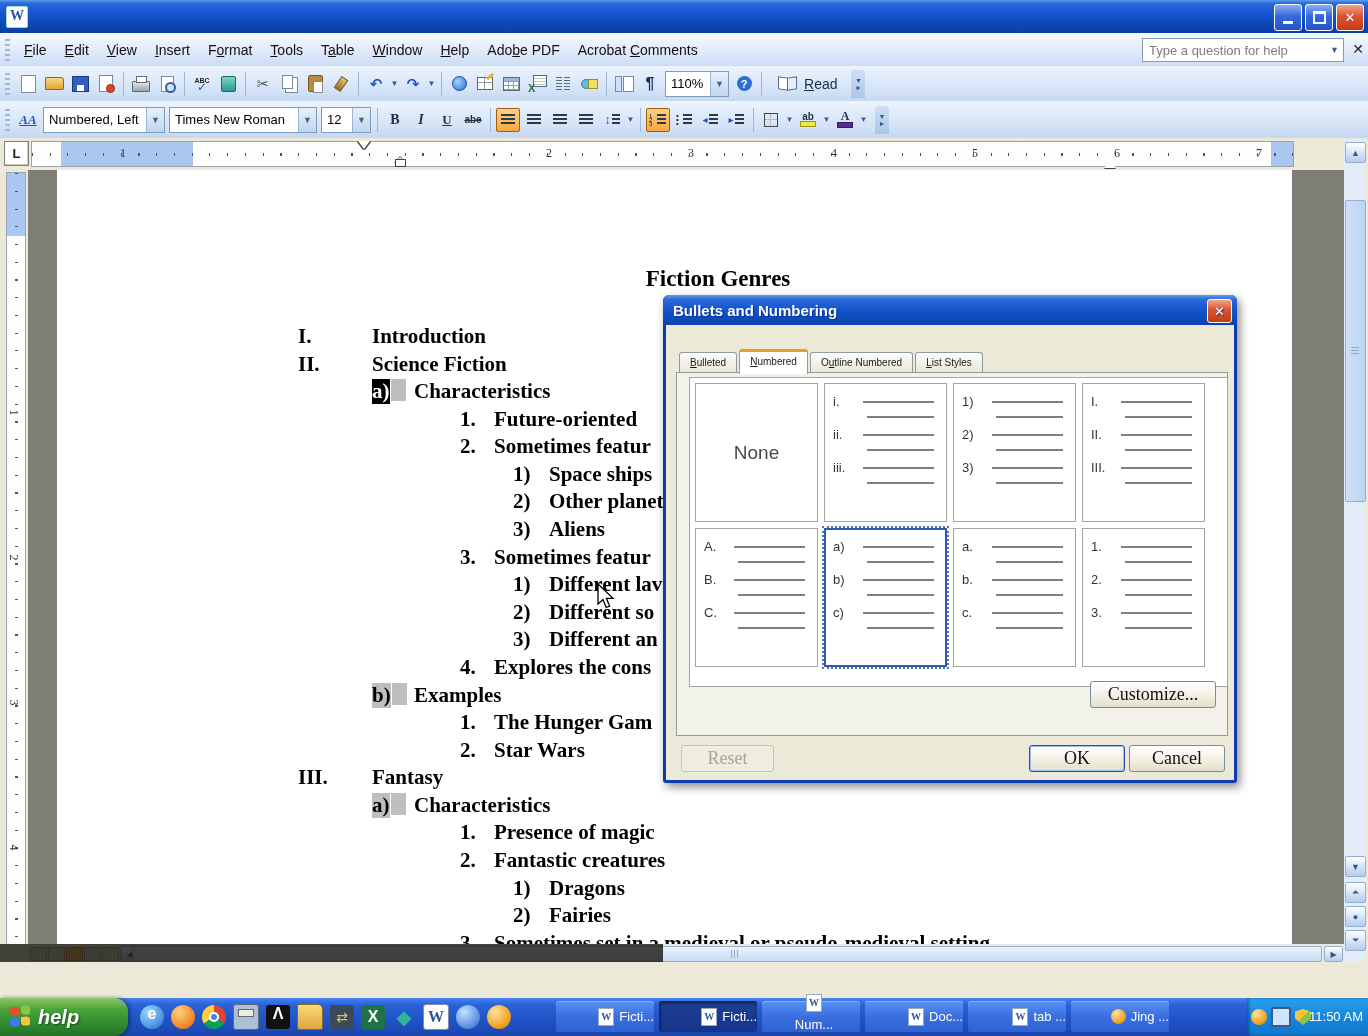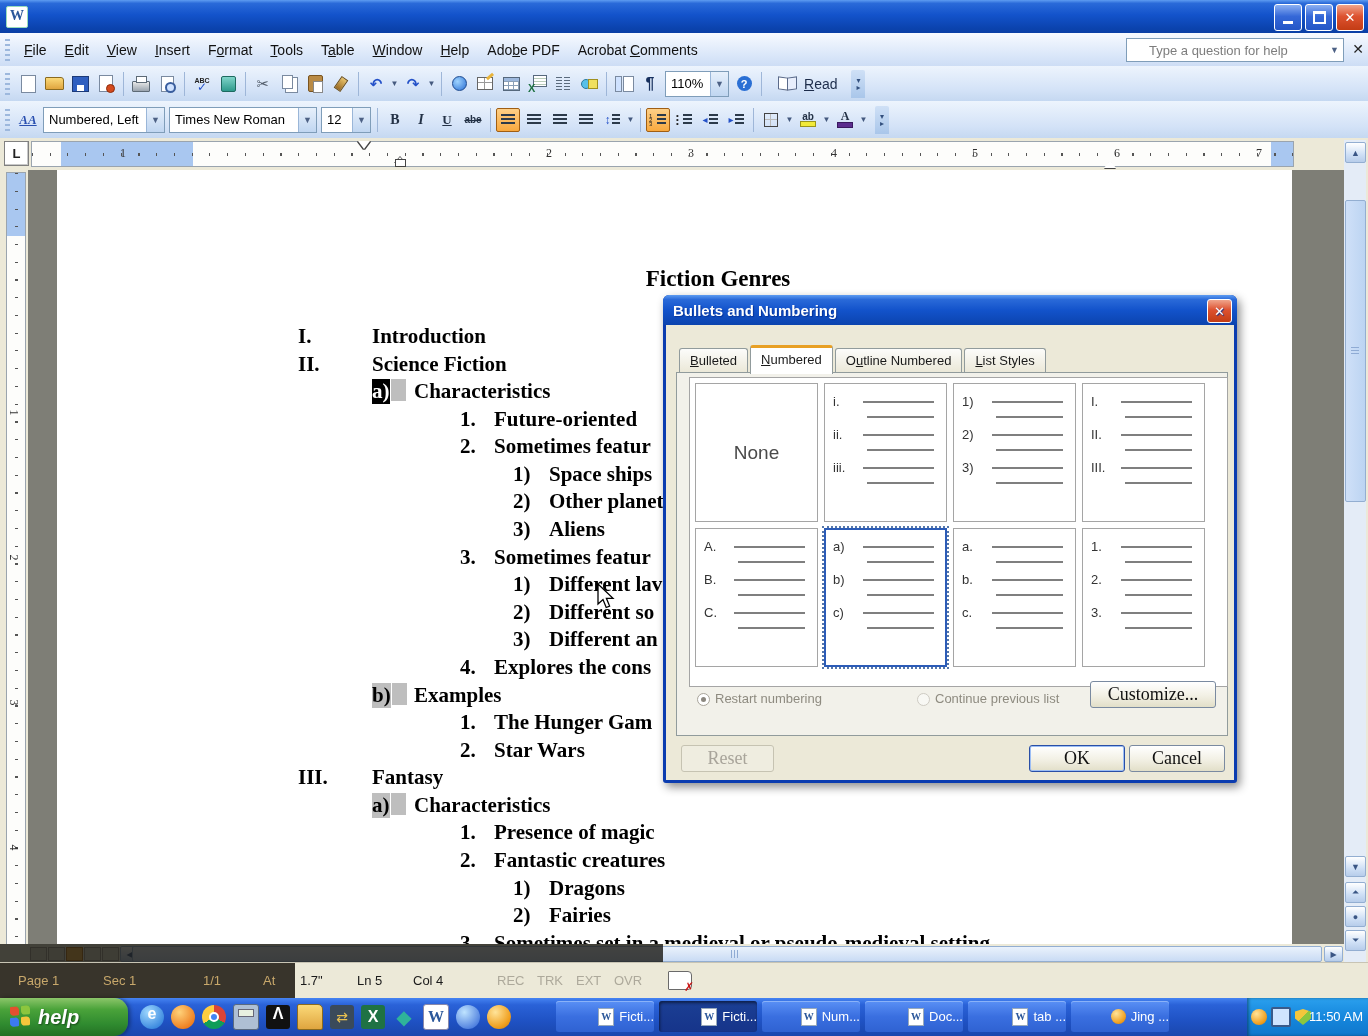--- a/index.html
+++ b/index.html
@@ -25,21 +25,21 @@
 
   
   .menubar{position:absolute;left:0;top:33px;width:1368px;height:33px;
     background:linear-gradient(180deg,#F7FAFF,#d9e6f9 70%,#cdddf5);
     border-bottom:1px solid #b9cfec;display:flex;align-items:center;font-size:14px;color:#111;}
   .grip{width:5px;height:22px;margin:0 5px;
     background:repeating-linear-gradient(180deg,#9db8dd 0 2px,transparent 2px 5px);}
   .menu-item{padding:5px 9px;cursor:default;white-space:nowrap;}
   .ak{text-decoration:underline;}
   .qbox{position:absolute;right:24px;top:5px;width:200px;height:22px;background:#fff;
-    border:1px solid #7F9DB9;display:flex;align-items:center;color:#7d7d7d;font-size:13px;padding-left:16px;}
+    border:1px solid #7F9DB9;display:flex;align-items:center;color:#7d7d7d;font-size:13px;}
   .qbox .qtext{flex:1;padding-left:6px;white-space:nowrap;overflow:hidden;}
   .qbox .qdrop{width:17px;height:100%;display:flex;align-items:center;justify-content:center;
     color:#4D6185;font-size:9px;}
   .menu-close{position:absolute;right:4px;top:8px;font-weight:bold;color:#222;font-size:14px;}
 
   
   .toolbar{position:absolute;left:0;width:1368px;display:flex;align-items:center;
     background:linear-gradient(180deg,#EDF4FD,#d3e2f7 70%,#c5d8f1);
     border-bottom:1px solid #a9c3e7;}
   #std-toolbar{top:66px;height:35px;}
@@ -284,21 +284,21 @@
     box-shadow:3px 4px 10px rgba(0,0,0,.45);box-sizing:border-box;}
   .dlg-title{position:absolute;left:-3px;top:-3px;right:-3px;height:30px;border-radius:6px 6px 0 0;
     background:linear-gradient(180deg,#5E9CF1 0%,#2a6ad9 15%,#1353cb 50%,#0b43ae 100%);
     display:flex;align-items:center;color:#fff;font-weight:bold;font-size:15px;padding-left:10px;
     text-shadow:1px 1px 1px #06339a;box-sizing:border-box;}
   .dlg-close{position:absolute;right:5px;top:4px;width:23px;height:22px;border:1px solid #fff;border-radius:3px;
     background:linear-gradient(180deg,#F0A58C,#DD5230 45%,#C33C14);color:#fff;font-weight:bold;font-size:13px;
     display:flex;align-items:center;justify-content:center;}
   .dlg-tabs{position:absolute;left:13px;top:46px;display:flex;align-items:flex-end;height:28px;}
   .dtab{border:1px solid #919B9C;border-bottom:none;border-radius:3px 3px 0 0;margin-right:2px;
-    background:linear-gradient(#FCFCFA,#EBE8D8);padding:4px 10px 4px 10px;font-size:13px;color:#1a1a1a;white-space:nowrap;}
+    background:linear-gradient(#FCFCFA,#EBE8D8);padding:4px 10px 4px 10px;font-size:10px;color:#1a1a1a;white-space:nowrap;}
   .dtab.active{background:#fff;border-top:3px solid #E8A024;padding-bottom:7px;margin-bottom:-2px;position:relative;z-index:2;}
   .dlg-panel{position:absolute;left:10px;top:74px;width:552px;height:364px;background:#F2F1EA;
     border:1px solid #919B9C;box-sizing:border-box;}
   .gallery{position:absolute;left:12px;top:4px;width:527px;height:298px;background:#fff;border:1px solid #A5A5A5;
     display:grid;grid-template-columns:repeat(4,123px);grid-template-rows:repeat(2,139px);gap:6px;padding:5px;box-sizing:content-box;}
   .gcell{border:1px solid #A5A5A5;background:#fff;position:relative;padding:12px 8px;box-sizing:border-box;}
   .gcell.sel{border:2px solid #2B5BB7;outline:2px dotted #5577aa;outline-offset:0px;padding:11px 7px;}
   .gnone{position:absolute;inset:0;display:flex;align-items:center;justify-content:center;
     font-size:19px;color:#4a4a4a;}
   .g-row{display:flex;align-items:flex-start;margin-bottom:2px;}
@@ -650,33 +650,20 @@
     <div class="viewbtn" style="left:48px;"></div>
     <div class="viewbtn sel" style="left:66px;"></div>
     <div class="viewbtn" style="left:84px;"></div>
     <div class="viewbtn" style="left:102px;"></div>
     <div class="hs-arrow" style="left:120px;">◀</div>
     <div class="hthumb"></div>
     <div class="hs-arrow" style="left:1324px;">▶</div>
     <div class="hs-dark"></div>
   </div>
 
-  <div class="statusbar">
-    <div class="sb-dark">
-      <span class="sb-item" style="left:18px;">Page 1</span>
-      <span class="sb-item" style="left:103px;">Sec 1</span>
-      <span class="sb-item" style="left:203px;">1/1</span>
-      <span class="sb-item" style="left:263px;">At</span>
-    </div>
-    <span class="sb-item" style="left:300px;">1.7"</span>
-    <span class="sb-item" style="left:357px;">Ln 5</span>
-    <span class="sb-item" style="left:413px;">Col 4</span>
-    <span id="sb-modes"><span class="sb-item sb-mode" style="left: 497px;">REC</span><span class="sb-item sb-mode" style="left: 537px;">TRK</span><span class="sb-item sb-mode" style="left: 576px;">EXT</span><span class="sb-item sb-mode" style="left: 614px;">OVR</span></span>
-    <div class="spellbook"></div>
-  </div>
 
   <div class="taskbar">
     <div class="startbtn">
       <div class="flag">
           <span></span>
           <span></span>
           <span></span>
           <span></span>
         </div>
       <div class="start-label">help</div>
@@ -703,21 +690,21 @@
       <span class="tray-time">11:50 AM</span>
     </div>
   <div class="taskbtn" style="left: 556px;">
         <span class="doc-ico"></span>
         <span>Ficti...</span>
       </div>
       <div class="taskbtn active" style="left: 659px;">
         <span class="doc-ico"></span>
         <span>Ficti...</span>
       </div>
-      <div class="taskbtn" style="left: 762px;">
+      <div class="taskbtn" style="left: 762px; flex-direction: column;">
         <span class="doc-ico"></span>
         <span>Num...</span>
       </div>
       <div class="taskbtn" style="left: 865px;">
         <span class="doc-ico"></span>
         <span>Doc...</span>
       </div>
       <div class="taskbtn" style="left: 968px;">
         <span class="doc-ico"></span>
         <span>tab ...</span>
@@ -857,26 +844,20 @@
               <span class="g-line"></span>
             </div>
             <div class="g-line2"></div>
             <div class="g-row">
               <span class="g-mk">3.</span>
               <span class="g-line"></span>
             </div>
             <div class="g-line2"></div>
           </div>
         </div>
-      <div class="dlg-radio-row">
-        <span class="radio checked" style="left:20px;top:4px;"></span>
-        <span class="sb-item" style="left:38px;top:2px;">Restart numbering</span>
-        <span class="radio" style="left:240px;top:4px;opacity:.5;"></span>
-        <span class="sb-item" style="left:258px;top:2px;">Continue previous list</span>
-      </div>
       <button class="xpbtn" style="left:413px;top:308px;width:126px;">Customize...</button>
     </div>
     <button class="xpbtn disabled" style="left:15px;top:447px;width:93px;">Reset</button>
     <button class="xpbtn default" style="left:363px;top:447px;width:96px;">OK</button>
     <button class="xpbtn" style="left:463px;top:447px;width:96px;">Cancel</button>
   </div>
 
   <svg class="cursor" style="left:596px;top:583px;" width="24" height="28">
     <path d="M2,1 L2,21 L7,16.5 L10.2,24.5 L13.6,23.1 L10.4,15.3 L17,15.3 Z" fill="#fff" stroke="#000" stroke-width="1.3"></path>
   </svg>

